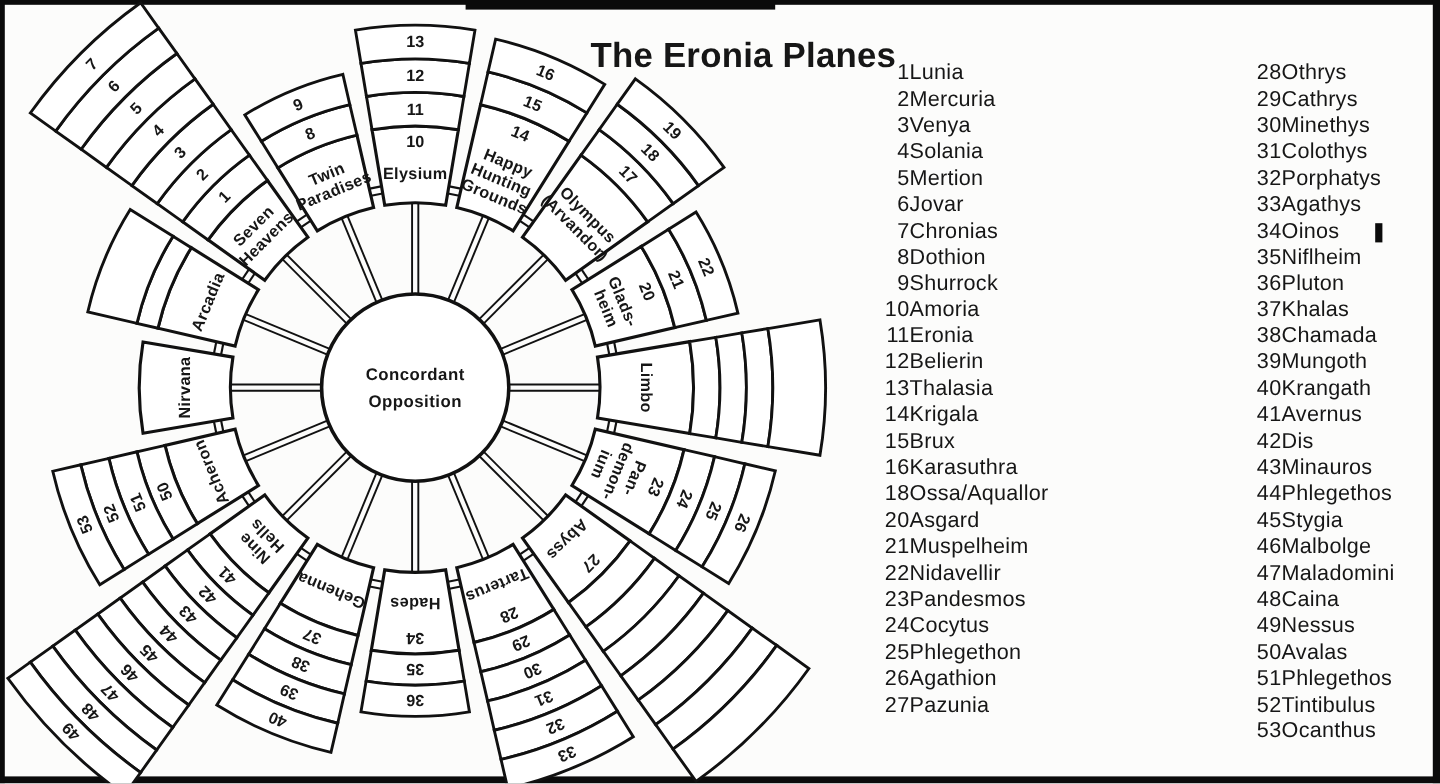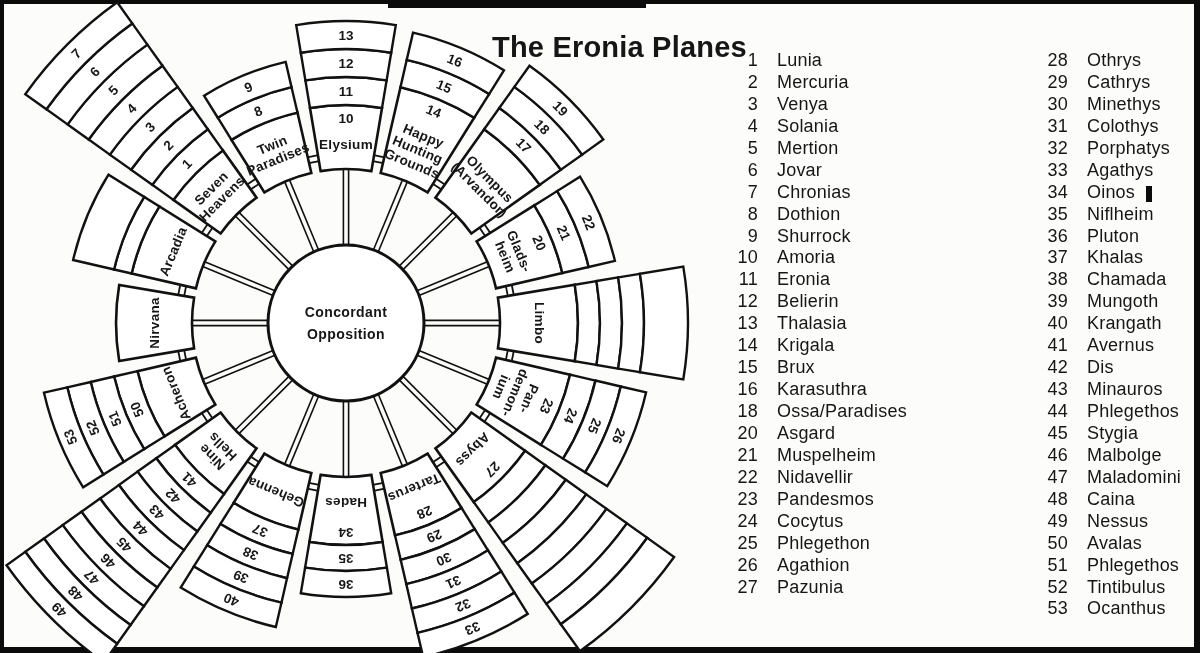--- a/index.html
+++ b/index.html
@@ -12,21 +12,21 @@
   #title{
     position:absolute; left:492px; top:12px; font-size:29px; font-weight:bold;
     letter-spacing:0.2px; white-space:nowrap;
   }
   #wheel{position:absolute; left:0; top:0;}
   .legend-col{position:absolute; top:50px; white-space:nowrap;}
   #legend-col-1{left:730px;}
   #legend-col-2{left:1040px;}
   .lrow{height:21.95px; line-height:21.95px; font-size:18px;}
   .lnum{display:inline-block; width:28px; text-align:right; letter-spacing:0.3px;}
-  .lname{margin-left:19px; letter-spacing:0.2px;}
+  .lname{letter-spacing:0.2px;}
   svg text{fill:var(--ink);}
   .wedge-name{font-size:13.5px; font-weight:bold; letter-spacing:0.3px;}
   .seg-num{font-size:13.5px; font-weight:bold;}
   .hub-label{font-size:14px; font-weight:bold; letter-spacing:0.4px;}
   .wline{stroke:#111; fill:#fff;}
 </style>
 </head>
 <body>
 
 <div id="page">
@@ -360,21 +360,21 @@
       <div class="lrow"><span class="lnum">7</span><span class="lname">Chronias</span></div>
       <div class="lrow"><span class="lnum">8</span><span class="lname">Dothion</span></div>
       <div class="lrow"><span class="lnum">9</span><span class="lname">Shurrock</span></div>
       <div class="lrow"><span class="lnum">10</span><span class="lname">Amoria</span></div>
       <div class="lrow"><span class="lnum">11</span><span class="lname">Eronia</span></div>
       <div class="lrow"><span class="lnum">12</span><span class="lname">Belierin</span></div>
       <div class="lrow"><span class="lnum">13</span><span class="lname">Thalasia</span></div>
       <div class="lrow"><span class="lnum">14</span><span class="lname">Krigala</span></div>
       <div class="lrow"><span class="lnum">15</span><span class="lname">Brux</span></div>
       <div class="lrow"><span class="lnum">16</span><span class="lname">Karasuthra</span></div>
-      <div class="lrow"><span class="lnum">18</span><span class="lname">Ossa/Paradises</span></div>
+      <div class="lrow"><span class="lnum">18</span><span class="lname">Ossa/Aquallor</span></div>
       <div class="lrow"><span class="lnum">20</span><span class="lname">Asgard</span></div>
       <div class="lrow"><span class="lnum">21</span><span class="lname">Muspelheim</span></div>
       <div class="lrow"><span class="lnum">22</span><span class="lname">Nidavellir</span></div>
       <div class="lrow"><span class="lnum">23</span><span class="lname">Pandesmos</span></div>
       <div class="lrow"><span class="lnum">24</span><span class="lname">Cocytus</span></div>
       <div class="lrow"><span class="lnum">25</span><span class="lname">Phlegethon</span></div>
       <div class="lrow"><span class="lnum">26</span><span class="lname">Agathion</span></div>
       <div class="lrow"><span class="lnum">27</span><span class="lname">Pazunia</span></div>
     </div>
   <div id="legend-col-2" class="legend-col">

